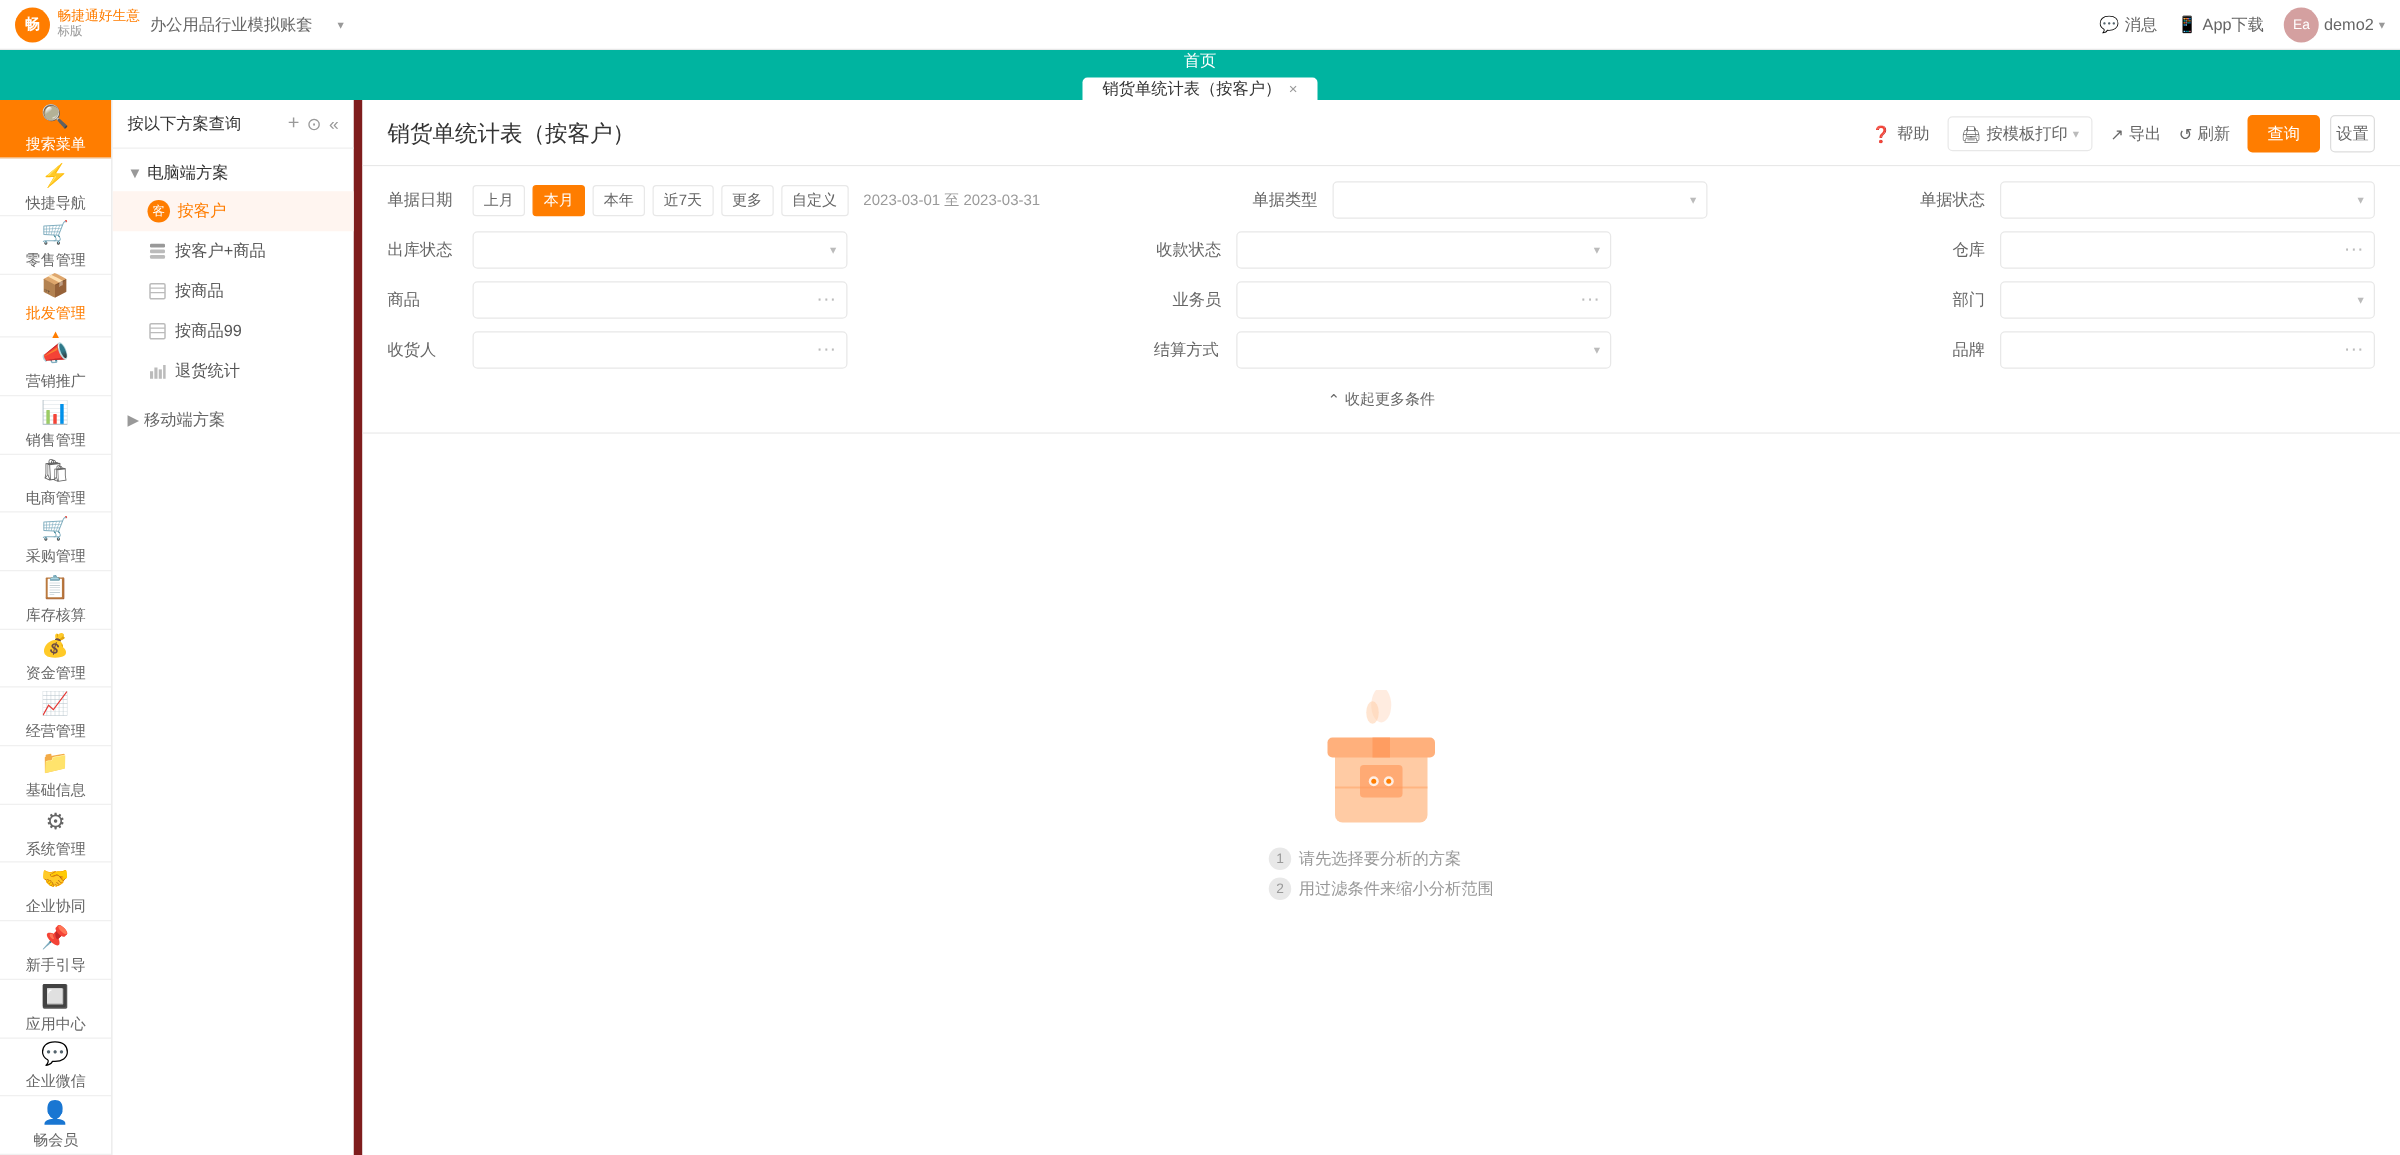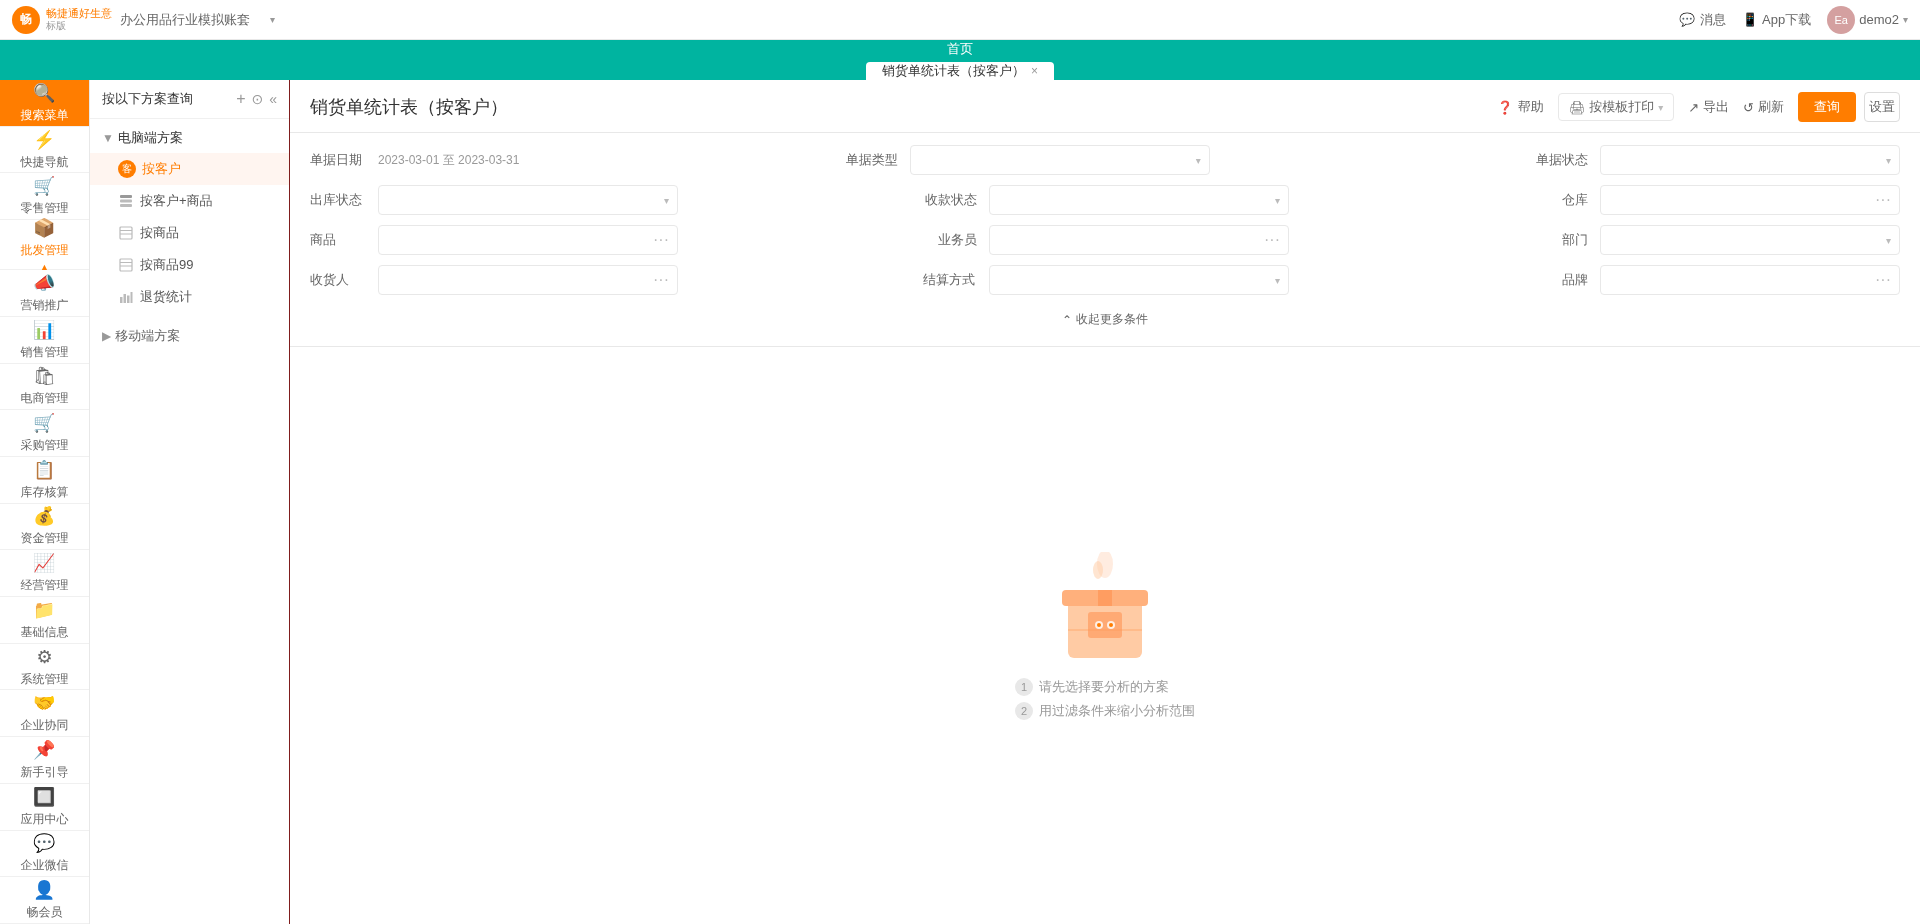--- a/index.html
+++ b/index.html
@@ -32,21 +32,21 @@
     .sidebar { width: 90px; background: #fff; border-right: 1px solid #e8e8e8; display: flex; flex-direction: column; flex-shrink: 0; overflow-y: auto; }
     .sidebar-item { height: 50px; display: flex; flex-direction: column; align-items: center; justify-content: center; cursor: pointer; color: #666; font-size: 12px; gap: 3px; border-bottom: 1px solid #f0f0f0; }
     .sidebar-item.active { color: #ff7d00; }
     .sidebar-icon { font-size: 18px; }
     .sidebar-search { background: #ff7d00; color: #fff; }
 
     
     .content { flex: 1; display: flex; overflow: hidden; }
 
     
-    .left-panel { width: 200px; background: #fff; border-right: 1px solid #7f1d1d; flex-shrink: 0; overflow-y: auto; }
+    .left-panel { width: 200px; background: #fff; border-right: 7px solid #7f1d1d; flex-shrink: 0; overflow-y: auto; }
     .left-panel-header { display: flex; align-items: center; justify-content: space-between; padding: 10px 12px; border-bottom: 1px solid #f0f0f0; }
     .left-panel-title { font-size: 13px; color: #333; font-weight: 500; }
     .left-panel-actions { display: flex; align-items: center; gap: 6px; }
     .left-panel-action-btn { color: #999; cursor: pointer; font-size: 14px; }
     .scheme-group { padding: 4px 0; }
     .scheme-group-header { display: flex; align-items: center; padding: 6px 12px; cursor: pointer; color: #333; font-size: 13px; gap: 4px; }
     .scheme-item { display: flex; align-items: center; padding: 7px 12px 7px 28px; cursor: pointer; color: #555; font-size: 13px; gap: 6px; }
     .scheme-item.active { background: #fff5f0; color: #ff7d00; }
     .scheme-item.active .scheme-dot { background: #ff7d00; }
     .scheme-dot { width: 18px; height: 18px; border-radius: 50%; background: #ff7d00; display: flex; align-items: center; justify-content: center; color: #fff; font-size: 10px; flex-shrink: 0; }
@@ -318,20 +318,28 @@
             <button class="btn-primary">查询</button>
             <button class="btn-secondary">设置</button>
           </div>
         </div>
       </div>
 
       <div class="filter-area">
 
         <div class="filter-row">
           <span class="filter-label">单据日期</span>
+          <div class="filter-date-group">
+            <button class="date-btn">上月</button>
+            <button class="date-btn active">本月</button>
+            <button class="date-btn">本年</button>
+            <button class="date-btn">近7天</button>
+            <button class="date-btn">更多</button>
+            <button class="date-btn">自定义</button>
+          </div>
           <span class="date-range">2023-03-01 至 2023-03-31</span>
           <div style="flex:1;"></div>
 
           <span class="filter-label" style="min-width:56px;text-align:right;">单据类型</span>
           <div class="filter-select filter-select-wide">
             <span style="color:#ccc;"></span>
             <span class="chevron-down">▾</span>
           </div>
           <div style="flex:1;"></div>
 

